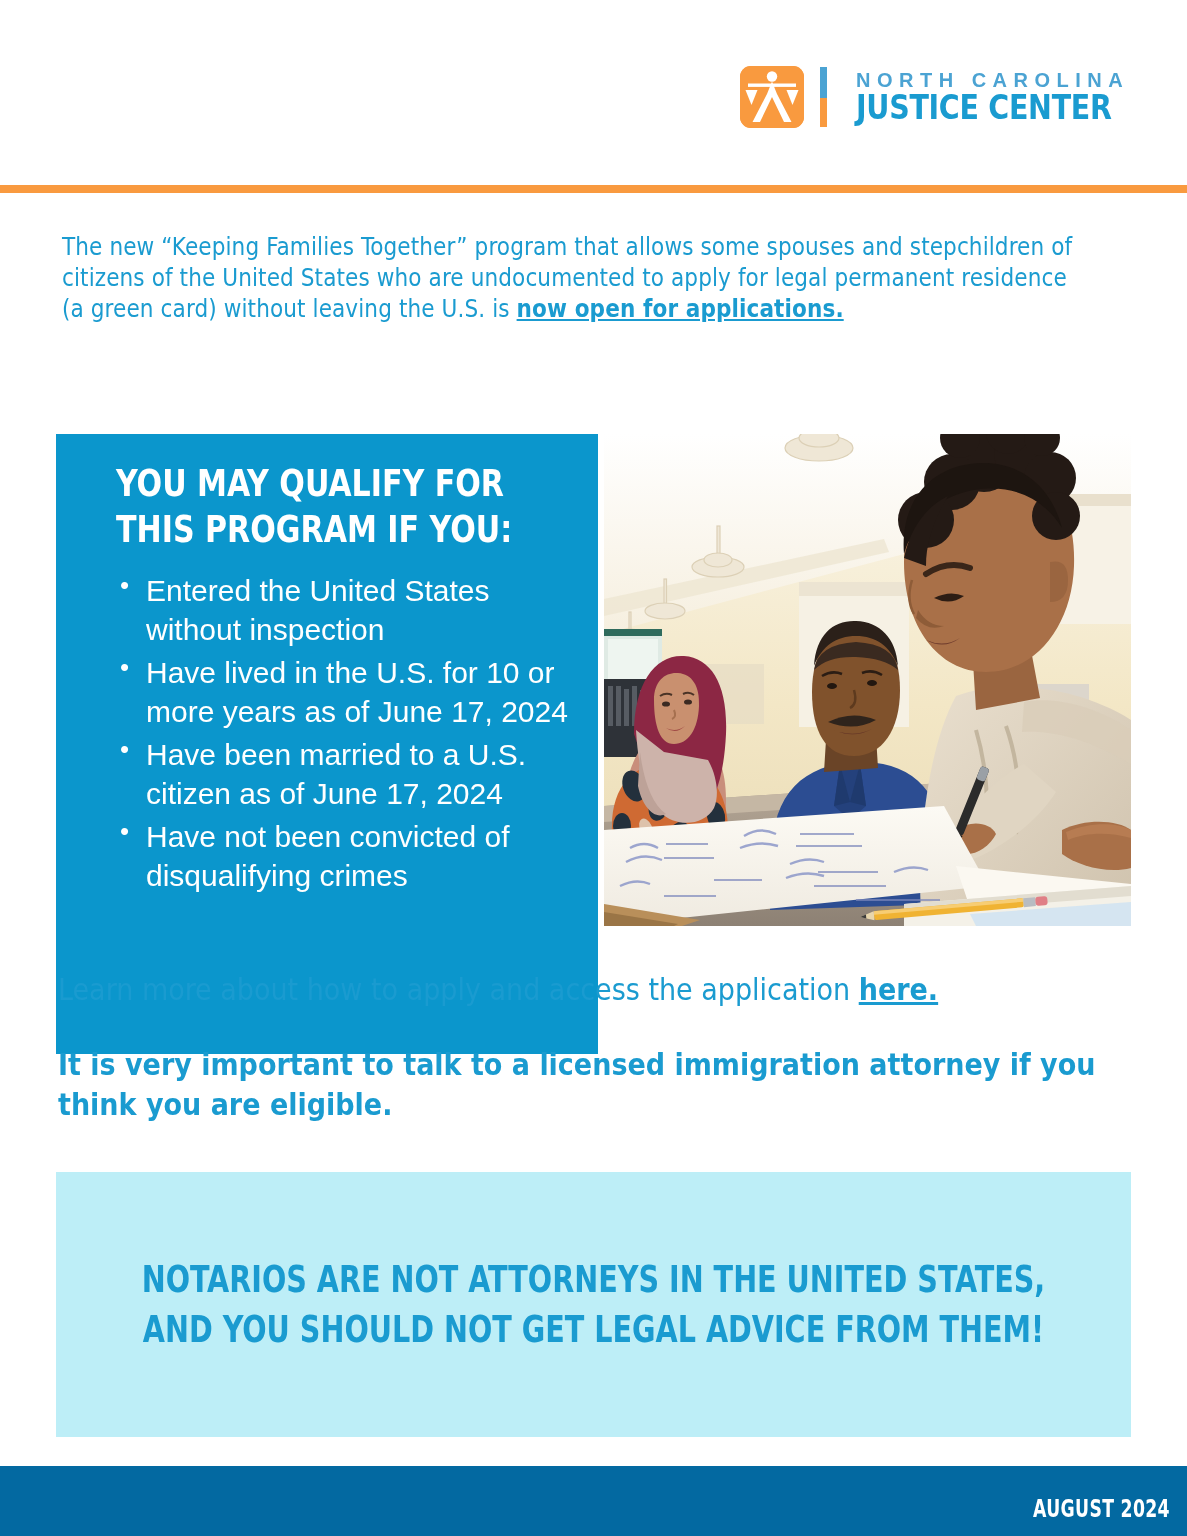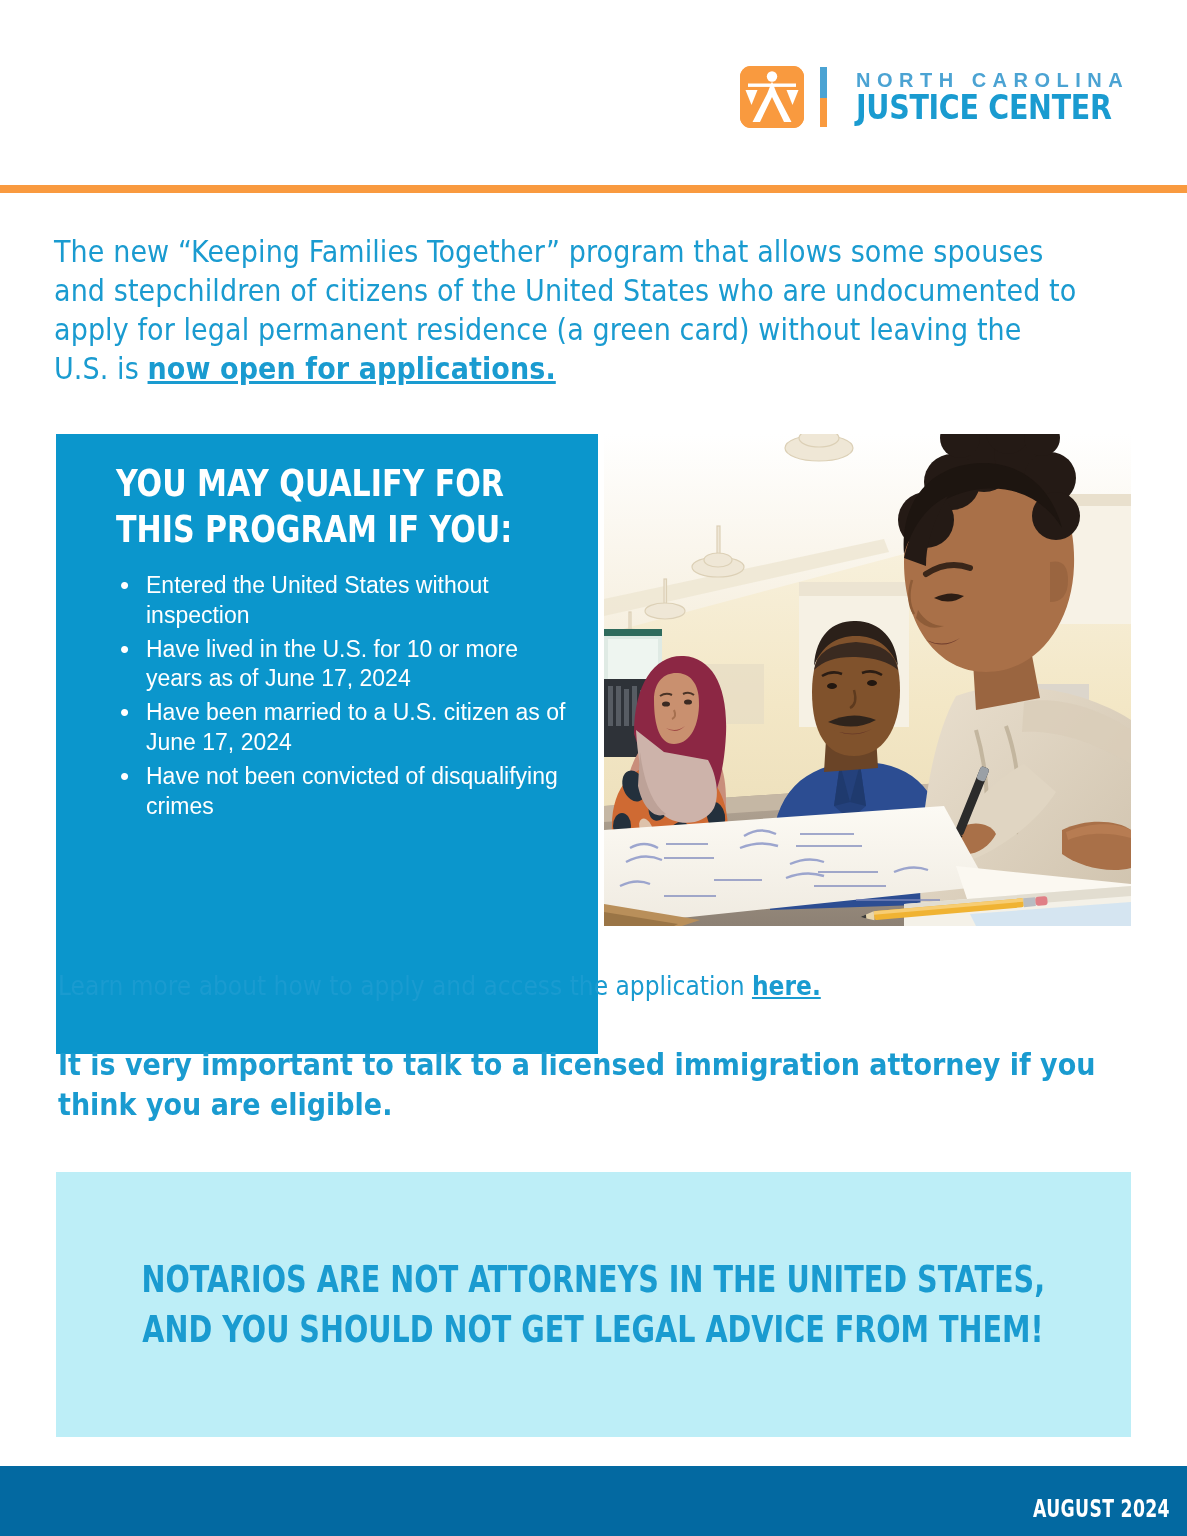--- a/index.html
+++ b/index.html
@@ -43,67 +43,67 @@
   .logo-l2 {
     color:#1a9bd0; font-weight:bold; font-size:33px; line-height:1.05;
     letter-spacing:-0.3px;
     font-family:"DejaVu Sans Condensed","Liberation Sans Narrow","Liberation Sans", sans-serif;
     transform:scaleX(0.96); transform-origin:left center;
   }
   .rule { position:absolute; left:0; top:185px; width:1187px; height:8px; background:#f99a3f; }
 
   
   .intro {
-    position:absolute; left:54px; top:232px; width:1030px;
-    color:#1a9bd0; font-size:30px; line-height:1.30;
+    position:absolute; left:62px; top:232px; width:1030px;
+    color:#1a9bd0; font-size:24px; line-height:1.30;
     font-family:"DejaVu Sans Condensed","Liberation Sans Narrow","Liberation Sans", sans-serif;
     letter-spacing:0.1px;
   }
   .intro b { font-weight:bold; text-decoration:underline; }
 
   
   .panel { position:absolute; left:56px; top:434px; width:542px; height:620px; background:#0b96cc; }
   .panel-head {
     margin:26px 0 0 60px; color:#ffffff; font-weight:bold;
     font-size:38px; line-height:1.22; text-transform:uppercase;
     font-family:"DejaVu Sans Condensed","Liberation Sans Narrow","Liberation Sans", sans-serif;
     transform:scaleX(0.88); transform-origin:left center;
   }
   .panel ul { margin:18px 30px 0 62px; list-style:none; }
   .panel li {
-    color:#ffffff; font-size:23px; line-height:1.30; margin-bottom:4px;
+    color:#ffffff; font-size:30px; line-height:1.30; margin-bottom:4px;
     position:relative; padding-left:28px;
     font-family:"Liberation Sans", sans-serif;
   }
   .panel li::before {
     content:"\2022"; position:absolute; left:2px; top:-2px; font-size:26px;
   }
 
   
   .photo { position:absolute; left:604px; top:434px; width:527px; height:492px; overflow:hidden; background:#efe6cf; }
   .photo svg { display:block; width:527px; height:492px; }
 
   
   .learn {
     position:absolute; left:58px; top:970px; width:1060px;
-    color:#1a9bd0; font-size:26px; line-height:1.3;
+    color:#1a9bd0; font-size:30px; line-height:1.3;
     font-family:"DejaVu Sans Condensed","Liberation Sans Narrow","Liberation Sans", sans-serif;
   }
   .learn b { font-weight:bold; text-decoration:underline; }
   .important {
     position:absolute; left:58px; top:1045px; width:1080px;
     color:#1a9bd0; font-size:30px; font-weight:bold; line-height:1.33;
     font-family:"DejaVu Sans Condensed","Liberation Sans Narrow","Liberation Sans", sans-serif;
   }
 
   
   .callout {
     position:absolute; left:56px; top:1172px; width:1075px; height:265px;
     background:#bdeef7; display:flex; flex-direction:column;
-    align-items:center; justify-content:center;
+    justify-content:center;
   }
   .callout-line {
     color:#1a9bd0; font-weight:bold; font-size:37px; line-height:1.35;
     text-transform:uppercase; text-align:center; white-space:nowrap;
     font-family:"DejaVu Sans Condensed","Liberation Sans Narrow","Liberation Sans", sans-serif;
     transform:scaleX(0.86);
   }
 
   
   .footer {

